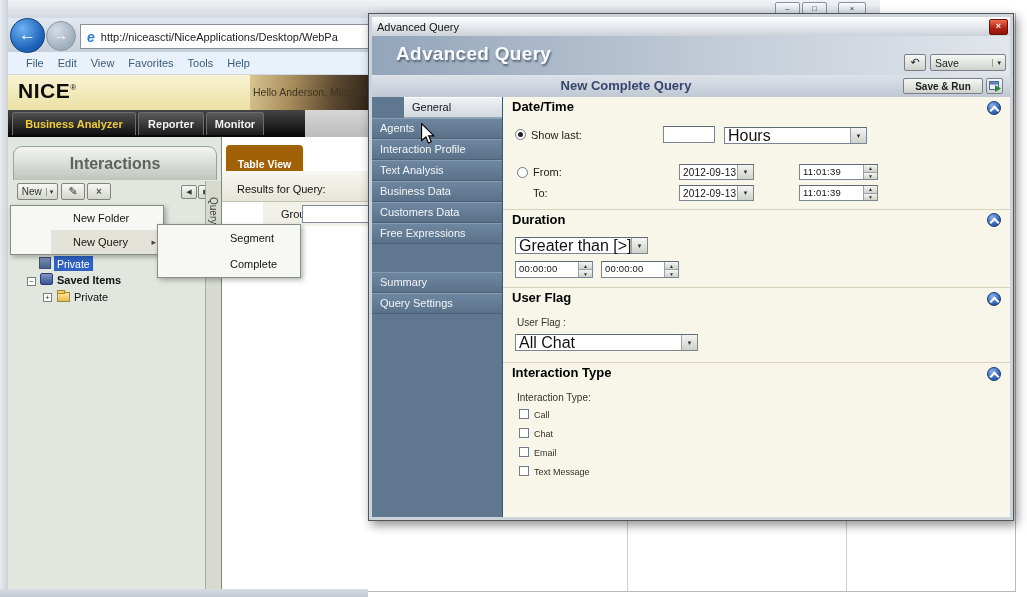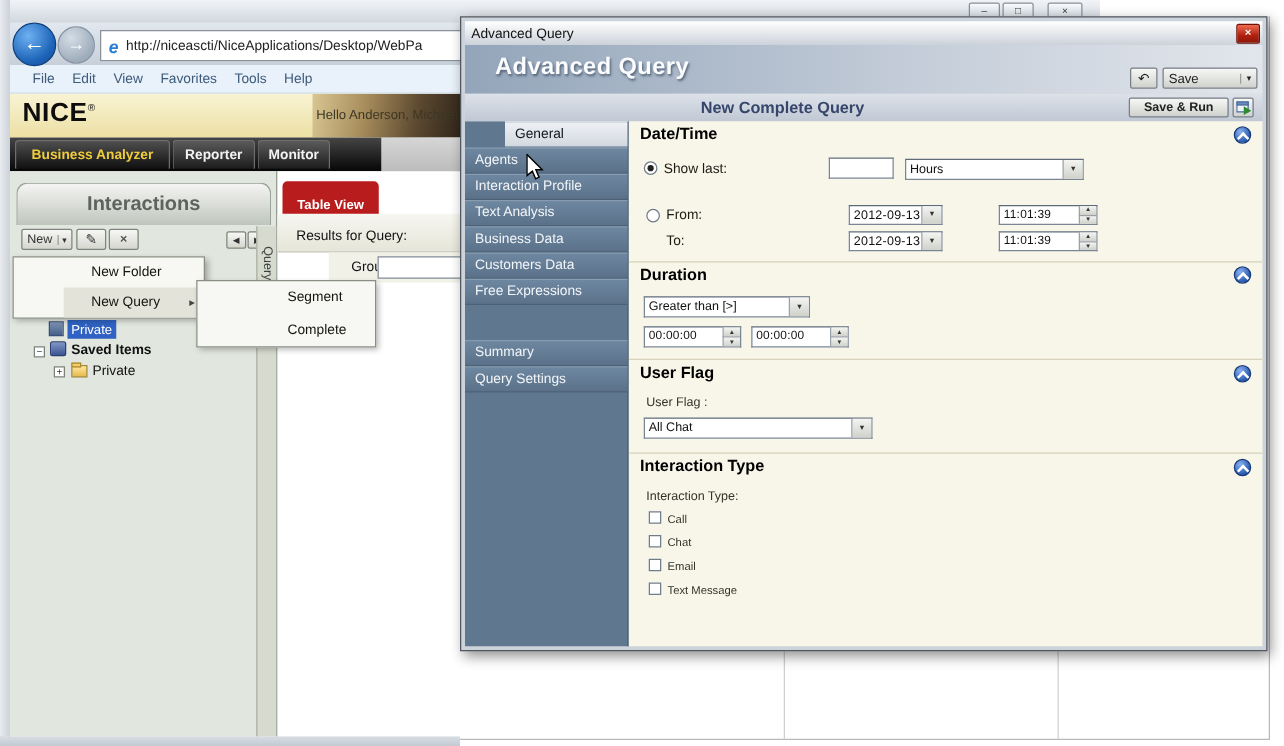--- a/index.html
+++ b/index.html
@@ -53,21 +53,21 @@
   .newbtn{left:17px;top:183px;width:41px;height:17px;}
   .newbtn .cap{border-left:1px solid #9aa094;margin-left:4px;padding-left:3px;font-size:7px;}
   .editbtn{left:61px;top:183px;width:24px;height:17px;font-size:11px;}
   .delbtn{left:87px;top:183px;width:24px;height:17px;font-size:10px;font-weight:bold;color:#555;}
   .navprev{left:181px;top:185px;width:16px;height:14px;font-size:7px;}
   .navnext{left:198px;top:185px;width:16px;height:14px;font-size:7px;}
   .vstrip{left:205px;top:181px;width:16px;height:408px;background:#d6dacf;border-left:1px solid #a9afa3;box-sizing:border-box;}
   .vstrip span{writing-mode:vertical-rl;font-size:10px;color:#3e423e;margin:16px 0 0 2px;display:inline-block;}
 
   .results{left:222px;top:137px;width:146px;height:452px;background:#fff;}
-  .tv-tab{left:226px;top:145px;width:77px;height:38px;background:#b91c1c;border-radius:4px 4px 0 0;
+  .tv-tab{left:226px;top:145px;width:77px;height:38px;background:#a16207;border-radius:4px 4px 0 0;
           color:#fff;font-size:10.5px;font-weight:bold;display:flex;align-items:center;justify-content:center;}
   .res-bar{left:222px;top:171px;width:146px;height:31px;background:linear-gradient(#f7f7f1,#e5e5d9);
            border-bottom:1px solid #c2c2b2;box-sizing:border-box;display:flex;align-items:flex-end;padding:0 0 6px 15px;}
   .grp-row{left:222px;top:202px;width:146px;height:24px;background:#f1f1e8;display:flex;align-items:center;padding-left:18px;box-sizing:border-box;margin-left:41px;}
   .grp-combo{left:302px;top:205px;width:70px;height:18px;background:#fff;border:1px solid #7e8a96;box-sizing:border-box;}
 
   
   .tree-sel{left:54px;top:256px;height:15px;background:#2f62c2;color:#fff;font-size:10.5px;
             display:flex;align-items:center;padding:0 3px;}
   .qicon{left:39px;top:257px;width:12px;height:12px;background:linear-gradient(#7d92b4,#46608a);border:1px solid #36507a;box-sizing:border-box;}
@@ -129,21 +129,21 @@
   .collapse{position:absolute;right:9px;width:14px;height:14px;border-radius:50%;
             background:radial-gradient(circle at 35% 30%,#8ab2ef,#2a5cae 70%,#1b4690);border:1px solid #16397a;box-sizing:border-box;}
   .collapse::after{content:"";position:absolute;left:3px;top:5px;width:5px;height:5px;
                    border-left:2px solid #fff;border-top:2px solid #fff;transform:rotate(45deg);}
   .radio{position:absolute;width:11px;height:11px;border:1px solid #707c8a;border-radius:50%;background:#fff;box-sizing:border-box;}
   .radio.sel::after{content:"";position:absolute;left:2px;top:2px;width:5px;height:5px;border-radius:50%;background:#222;}
   .chk{position:absolute;width:10px;height:10px;border:1px solid #707c8a;background:#fff;box-sizing:border-box;}
   .ti{position:absolute;background:#fff;border:1px solid #7b8694;border-top-color:#5f6a78;box-sizing:border-box;
       font-family:"Liberation Sans",sans-serif;font-size:10px;padding:0 3px;}
   .combo{position:absolute;background:#fff;border:1px solid #7b8694;border-top-color:#5f6a78;display:flex;align-items:center;box-sizing:border-box;}
-  .combo .ctxt{flex:1;padding:0 3px;font-size:10px;white-space:nowrap;overflow:hidden;color:#111;}
+  .combo .ctxt{flex:1;padding:0 3px;font-size:16px;white-space:nowrap;overflow:hidden;color:#111;}
   .combo .ctxt.small{font-size:10px;letter-spacing:.2px;}
   .combo .dd{width:15px;align-self:stretch;background:linear-gradient(#f4f5f2,#cfd1ca);border-left:1px solid #9aa0a8;
              display:flex;align-items:center;justify-content:center;font-size:6px;color:#333;}
   .spin{position:absolute;background:#fff;border:1px solid #7b8694;border-top-color:#5f6a78;display:flex;box-sizing:border-box;}
   .spin .stxt{flex:1;padding:1px 3px 0;font-size:9.5px;letter-spacing:.2px;color:#111;white-space:nowrap;overflow:hidden;}
   .spin .col{width:14px;display:flex;flex-direction:column;}
   .spin .col div{flex:1;background:linear-gradient(#f4f5f2,#cfd1ca);border-left:1px solid #9aa0a8;
                  font-size:5px;display:flex;align-items:center;justify-content:center;color:#333;}
   .spin .col div + div{border-top:1px solid #9aa0a8;}
 

